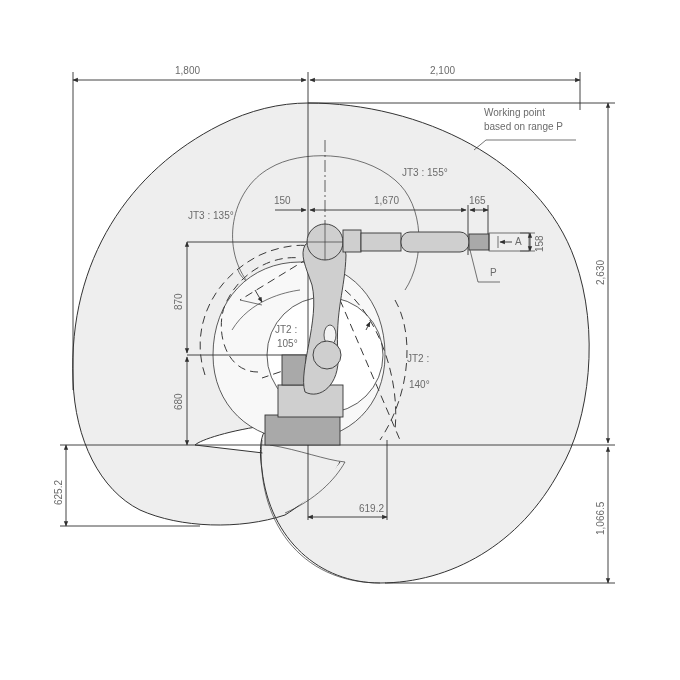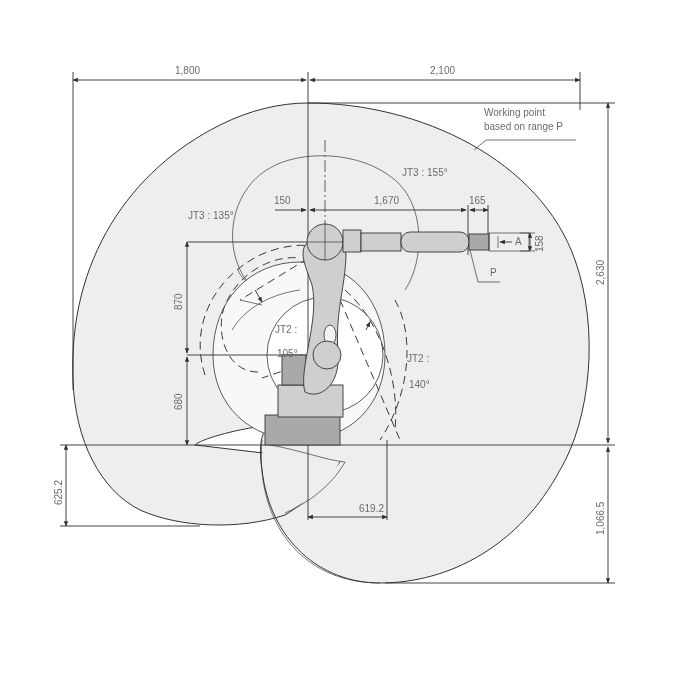--- a/index.html
+++ b/index.html
@@ -146,21 +146,21 @@
   <span class="lbl" style="left:469px;top:196px;text-align:center;">165</span>
 
   <span class="lbl" style="left:515px;top:237px;">A</span>
   <span class="lbl vert" style="left:535px;top:252px;">158</span>
   <span class="lbl" style="left:490px;top:268px;">P</span>
 
   <span class="lbl vert" style="left:174px;top:310px;">870</span>
   <span class="lbl vert" style="left:174px;top:410px;">680</span>
 
   <span class="lbl" style="left:275px;top:325px;">JT2 :</span>
-  <span class="lbl" style="left:277px;top:349px;">105°</span>
+  <span class="lbl" style="left:277px;top:339px;">105°</span>
 
   <span class="lbl" style="left:407px;top:354px;">JT2 :</span>
   <span class="lbl" style="left:409px;top:380px;">140°</span>
 
   <span class="lbl vert" style="left:596px;top:285px;">2,630</span>
   <span class="lbl vert" style="left:596px;top:535px;">1,066.5</span>
   <span class="lbl vert" style="left:54px;top:505px;">625.2</span>
   <span class="lbl" style="left:335px;top:504px;padding-left:24px;">619.2</span>
 </div>
 

